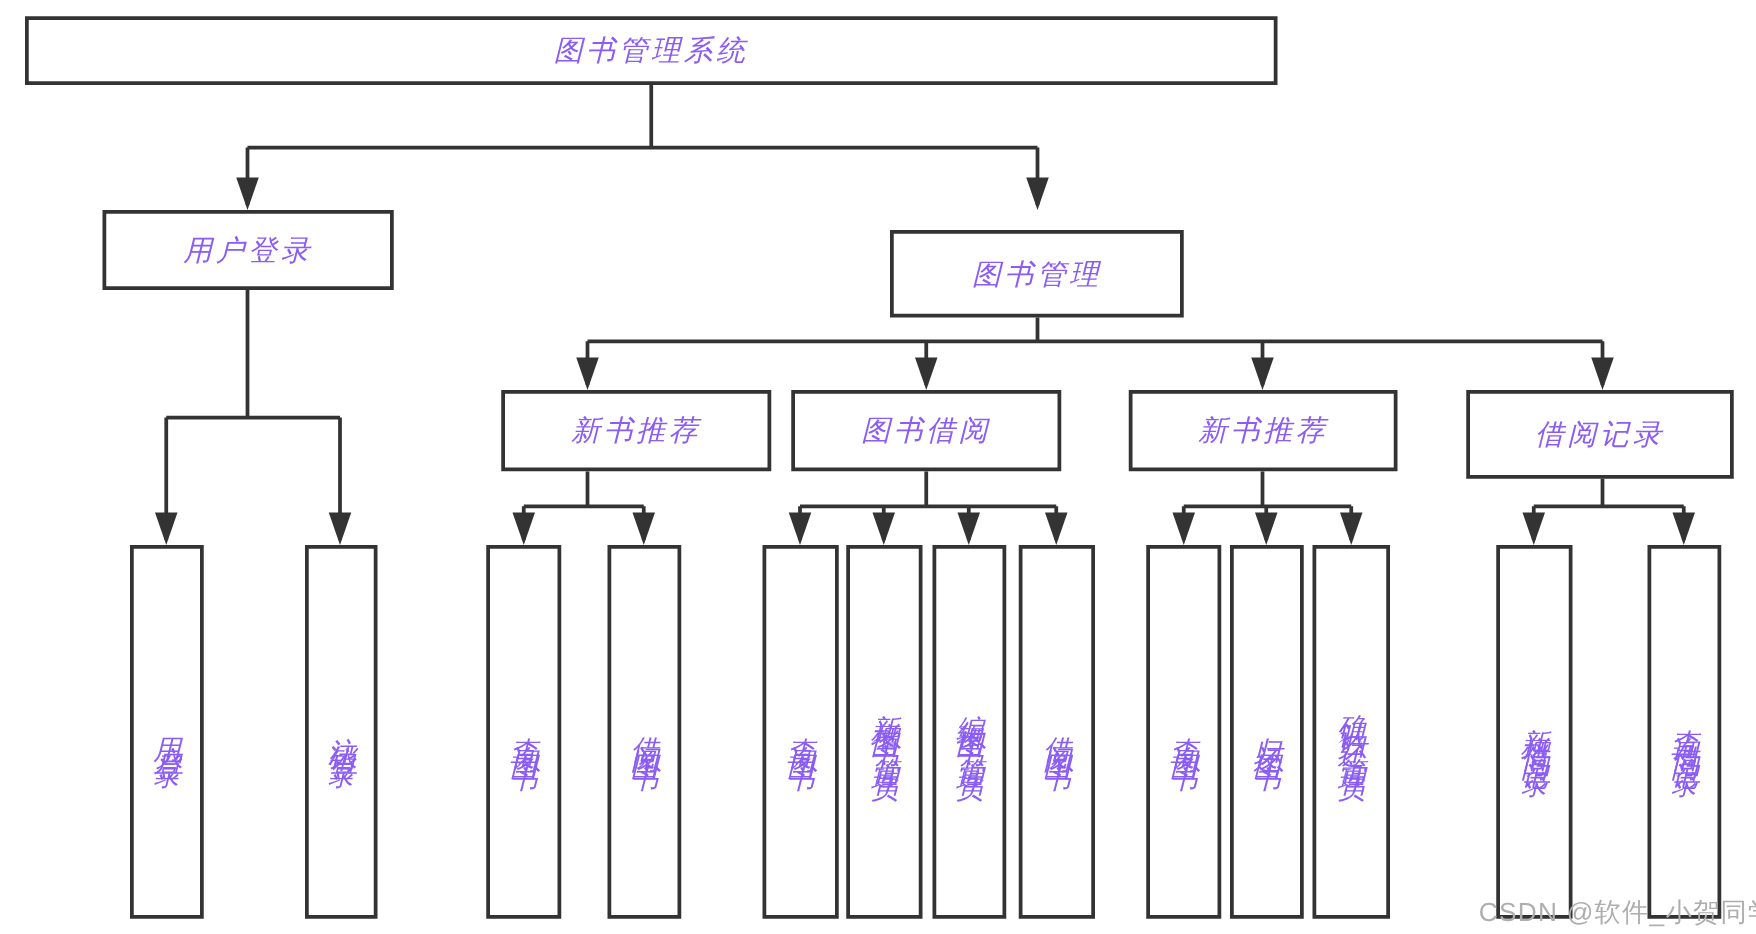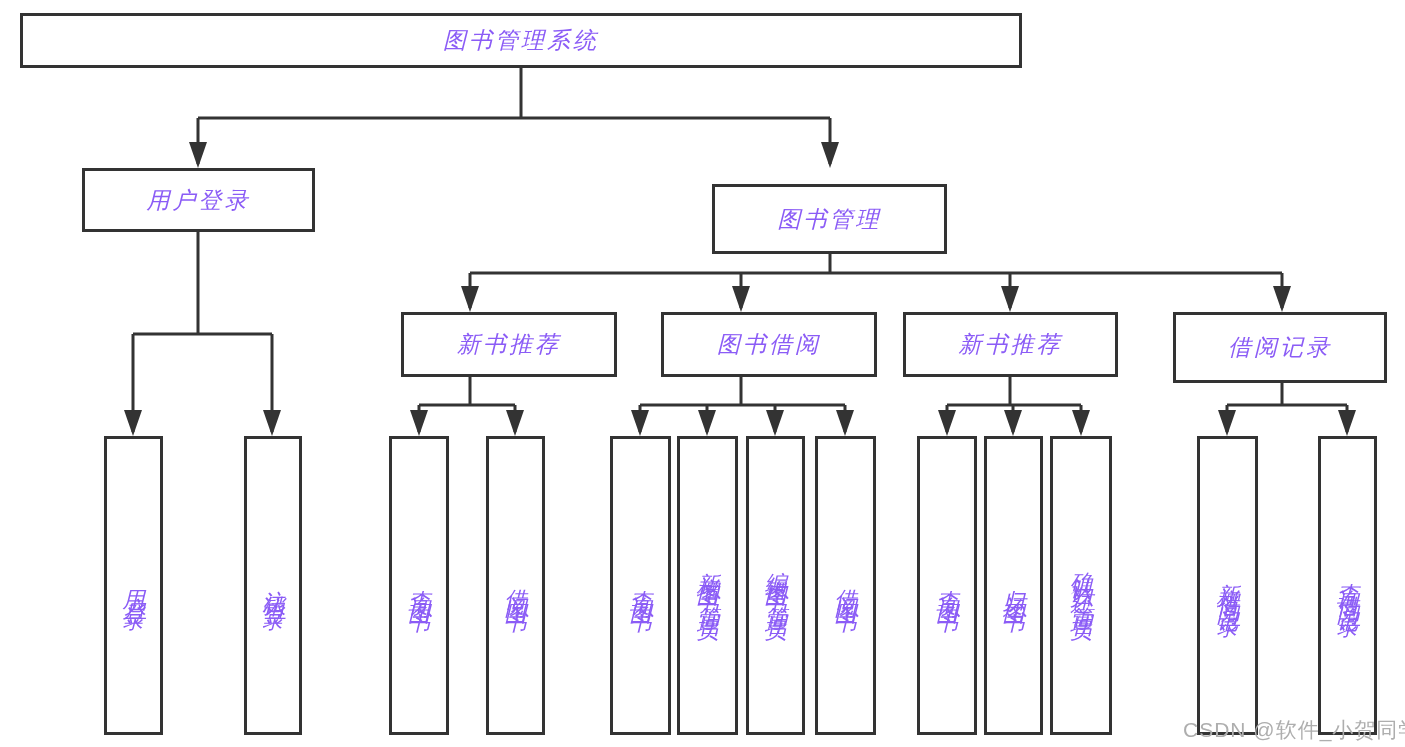--- a/index.html
+++ b/index.html
@@ -97,21 +97,21 @@
     <polygon points="1218,410 1236,410 1227,436" fill="#333333" stroke="none"></polygon>
     <polygon points="1338,410 1356,410 1347,436" fill="#333333" stroke="none"></polygon>
   </svg>
 
   <div class="node h" style="left:20px; top:13px; width:1002px; height:55px;">图书管理系统</div>
 
   <div class="node h" style="left:82px; top:168px; width:233px; height:64px;">用户登录</div>
   <div class="node h" style="left:712px; top:184px; width:235px; height:70px;">图书管理</div>
 
   <div class="node h" style="left:362px; top:312px; width:216px; height:65px;margin-left:39px;">新书推荐</div>
-  <div class="node h" style="left:633px; top:312px; width:216px; height:65px;margin-left:28px;">图书借阅</div>
+  <div class="node h" style="left:633px; top:312px; width:216px; height:65px;">图书借阅</div>
   <div class="node h" style="left:903px; top:312px; width:215px; height:65px;">新书推荐</div>
   <div class="node h" style="left:1173px; top:312px; width:214px; height:71px;">借阅记录</div>
 
   <div class="node v" style="left:104px; top:436px; width:59px; height:299px;">
     <span class="vtext">用户登录</span>
   </div>
   <div class="node v" style="left:244px; top:436px; width:58px; height:299px;">
     <span class="vtext">注销登录</span>
   </div>
 

